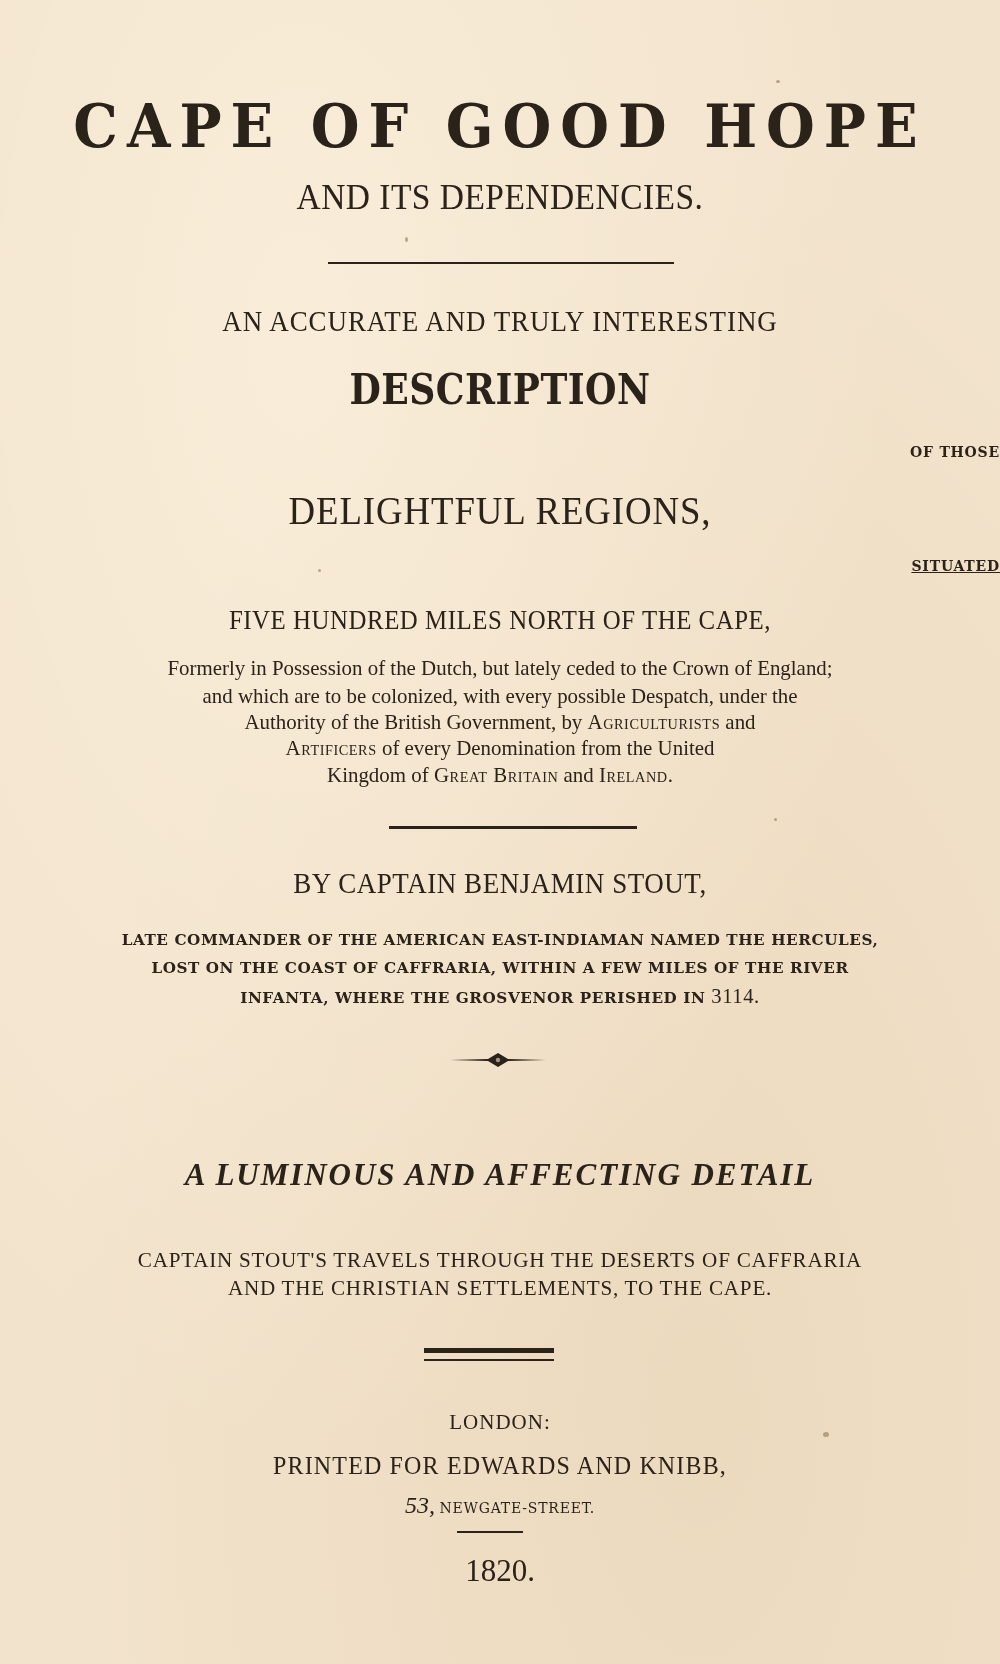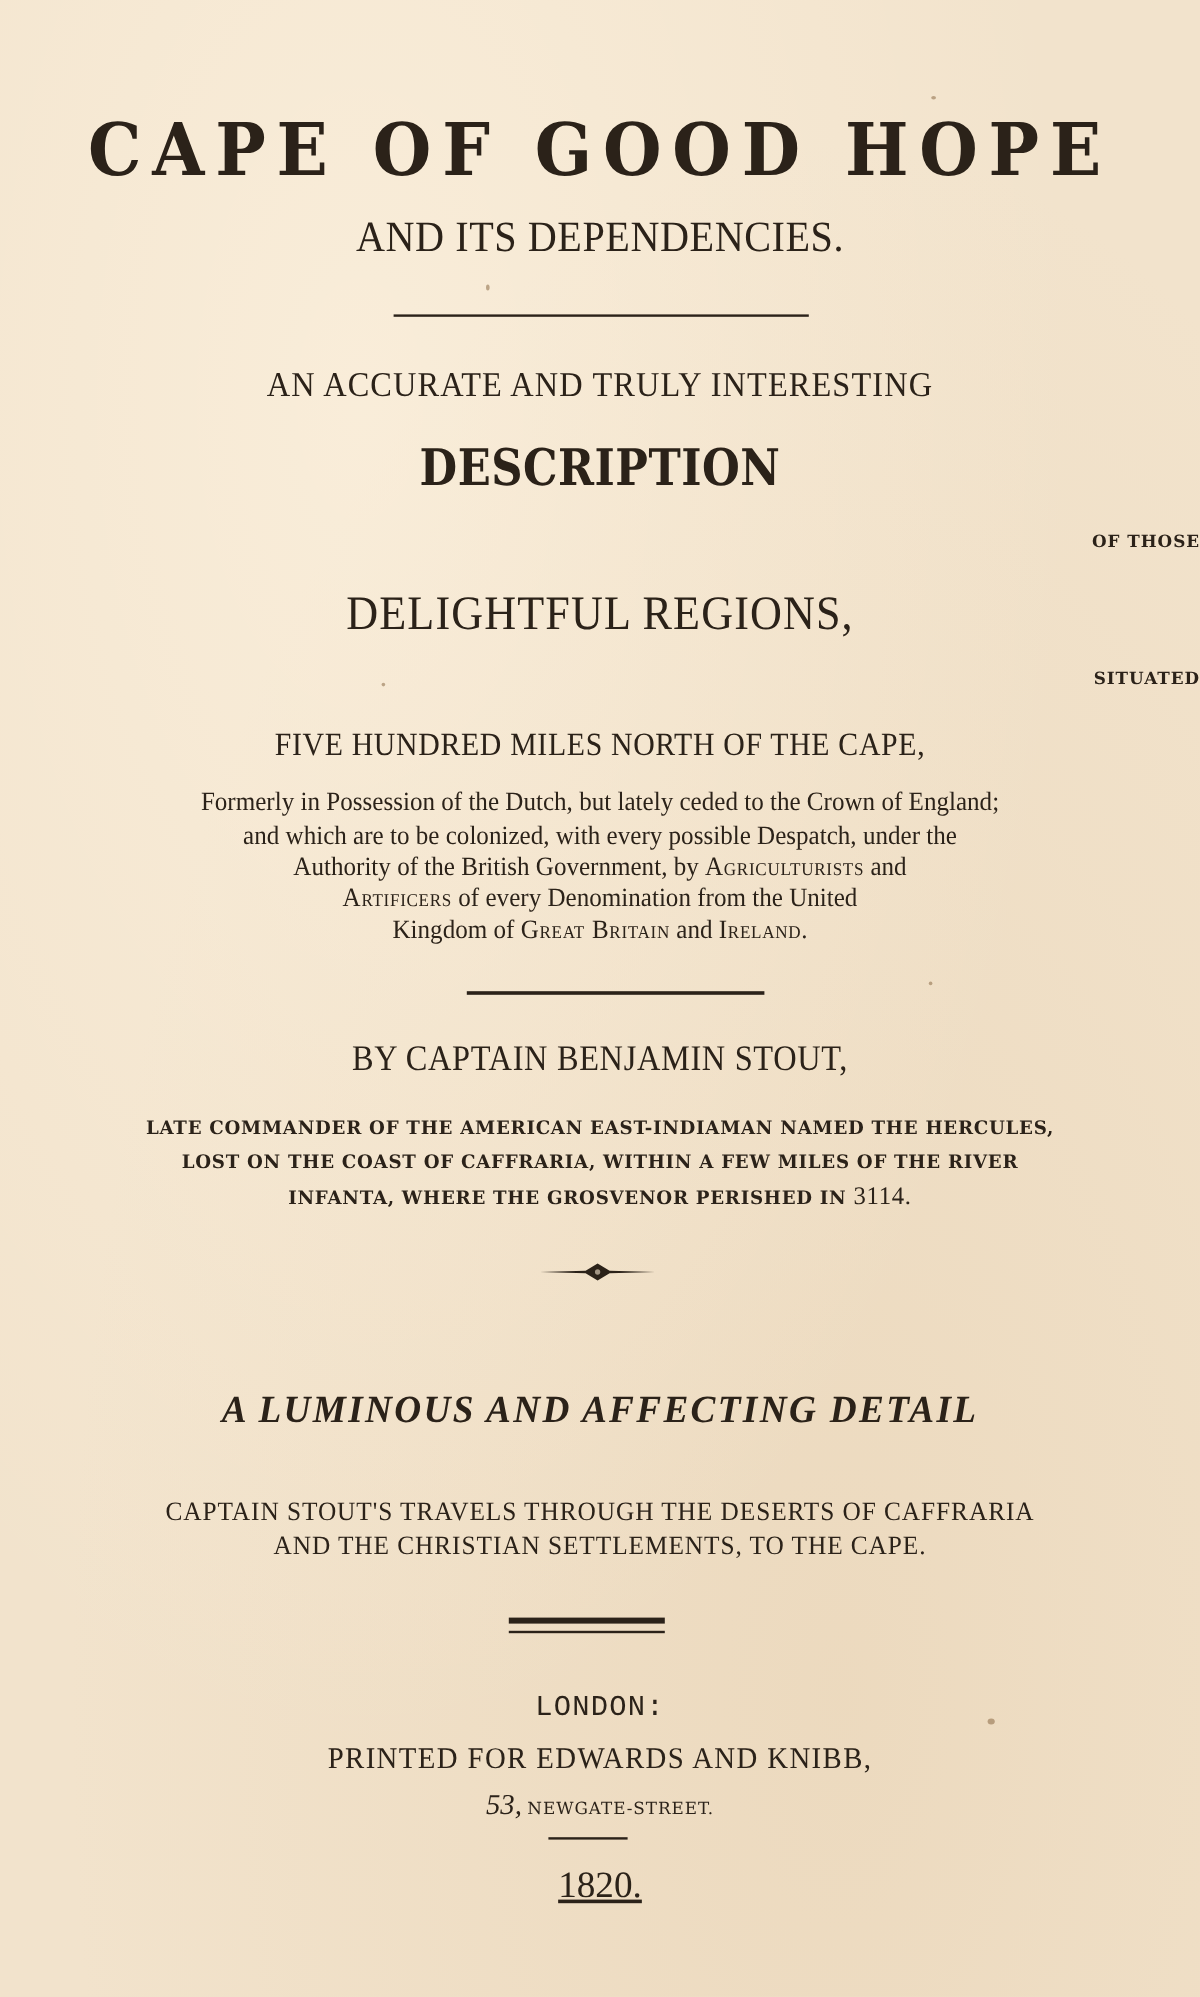--- a/index.html
+++ b/index.html
@@ -16,37 +16,37 @@
   .page { position: absolute; left: 0; top: 0; width: 1000px; height: 1632px; }
   .line { position: absolute; left: 0; width: 1000px; text-align: center; white-space: nowrap; }
   .title1 { top: 92px; font-size: 56px; font-weight: bold; letter-spacing: 9px; transform: scaleY(1.08); }
   .title2 { top: 176px; font-size: 36px; font-family: "Liberation Serif", serif; transform: scaleX(0.93); letter-spacing: 0.5px; }
   .rule { position: absolute; background: #2b2219; }
   .sub1 { top: 305px; font-size: 29px; font-family: "Liberation Serif", serif; transform: scaleX(0.93); letter-spacing: 1px; }
   .desc { top: 365px; font-size: 42px; font-weight: bold; font-family: "DejaVu Serif", serif; transform: scaleX(0.86); letter-spacing: 0.5px; }
   .small-caps-bold { font-size: 14px; font-weight: bold; font-family: "DejaVu Serif", serif; letter-spacing: 0.8px; text-align: right; }
   .ofthose { top: 444px; }
   .regions { top: 487px; font-size: 40px; font-family: "Liberation Serif", serif; transform: scaleX(0.92); letter-spacing: 1px; }
-  .situated { top: 558px; }
+  .situated { top: 558px; text-decoration: underline; }
   .five { top: 605px; font-size: 27px; font-family: "Liberation Serif", serif; transform: scaleX(0.92); letter-spacing: 0.6px; }
   .para { font-size: 22px; font-family: "Liberation Serif", serif; transform: scaleX(0.95); }
   .sc { font-variant: small-caps; letter-spacing: 0.6px; }
   .by { top: 866px; font-size: 30px; font-family: "Liberation Serif", serif; transform: scaleX(0.9); letter-spacing: 0.6px; }
   .late { font-size: 15.5px; font-weight: bold; font-family: "DejaVu Serif", serif; transform: scaleX(0.98); letter-spacing: 0.6px; }
   .late .yr { font-size: 21px; font-weight: normal; font-family: "Liberation Serif", serif; }
   .likewise { top: 1118px; }
   .luminous { top: 1156px; font-size: 32px; font-style: italic; font-weight: bold; font-family: "Liberation Serif", serif; transform: scaleX(0.97); letter-spacing: 2px; }
   .of2 { top: 1212px; }
   .travels { font-size: 22px; font-family: "Liberation Serif", serif; transform: scaleX(0.96); letter-spacing: 0.8px; }
-  .london { top: 1410px; font-size: 24px; font-family: Liberation Mono, monospace; letter-spacing: 1px; }
+  .london { top: 1410px; font-size: 21px; font-family: Liberation Serif, serif; letter-spacing: 1px; }
   .printed { top: 1452px; font-size: 25px; font-family: "Liberation Serif", serif; transform: scaleX(0.96); letter-spacing: 1.2px; }
   .addr { top: 1492px; font-size: 18px; font-family: "Liberation Serif", serif; }
   .addr .num { font-style: italic; font-size: 24px; }
   .addr .st { font-size: 14px; font-weight: normal; letter-spacing: 0.8px; font-family: "DejaVu Serif", serif; }
-  .year { top: 1553px; font-size: 31px; font-family: "Liberation Serif", serif; text-decoration: underline; }
+  .year { top: 1553px; font-size: 31px; font-family: "Liberation Serif", serif; }
   .ornament { position: absolute; left: 448px; top: 1051px; width: 100px; height: 18px; }
   .speck { position: absolute; background: #8a6a45; border-radius: 50%; opacity: 0.55; }
 </style>
 </head>
 <body>
 
 <div class="page">
 
   <div class="speck" style="left:405px;top:237px;width:3px;height:5px;"></div>
   <div class="speck" style="left:776px;top:80px;width:4px;height:3px;"></div>

